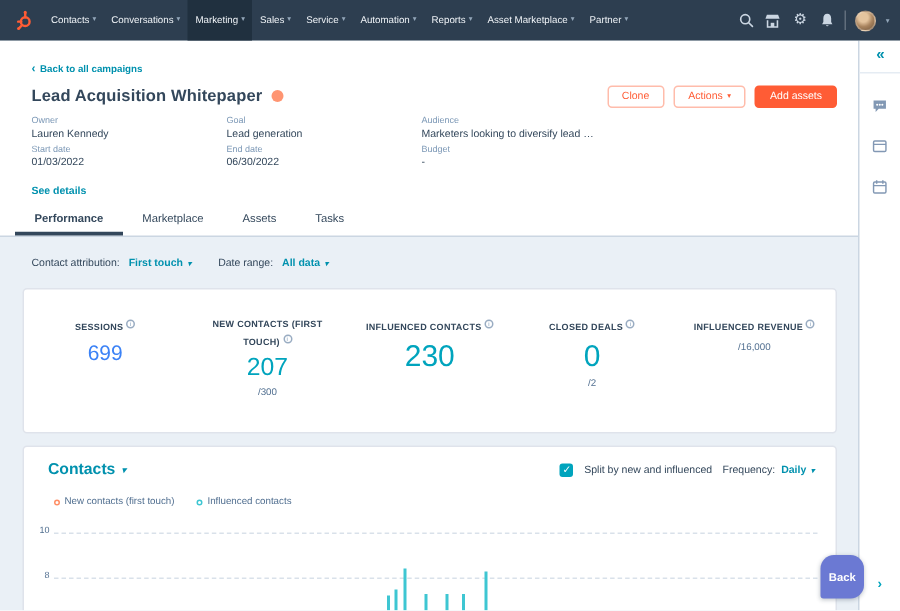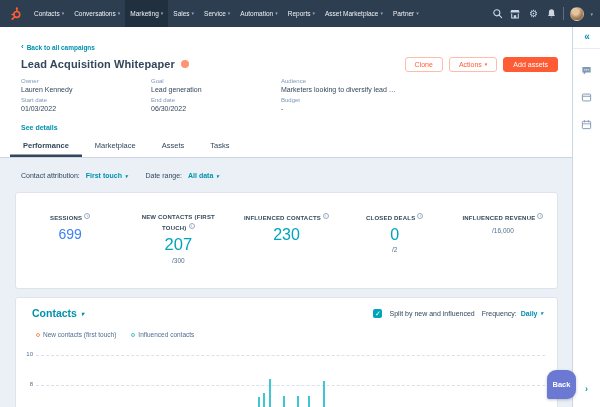--- a/index.html
+++ b/index.html
@@ -53,21 +53,21 @@
 
   
   .card{background:#fff;border:1px solid #dfe3eb;border-radius:3px;margin-left:15px;margin-right:14px}
   .metrics{margin-top:3px;height:97px;display:flex;padding-top:20px}
   .metric{flex:1;text-align:center;padding:0 7px}
   .metric-label{font-size:6px;font-weight:700;color:#33475b;letter-spacing:.2px;line-height:1.6}
   .info{display:inline-block;width:6px;height:6px;border:1px solid #99acc2;border-radius:50%;margin-left:2px;vertical-align:1px;position:relative;cursor:pointer}
   .info::after{content:"i";position:absolute;left:0;right:0;top:-1px;font-size:4px;color:#7c98b6;font-weight:400;text-align:center}
   .metric-value{margin-top:3px;line-height:1.05;font-weight:400}
   .v-dark{color:#3b82f6}.v-teal{color:#00a4bd}
-  .v-a{font-size:14px}.v-b{font-size:16.5px}.v-c{font-size:16px}
+  .v-a{font-size:14px}.v-b{font-size:16.5px}.v-c{font-size:20px}
   .metric-goal{font-size:6.5px;color:#516f90;margin-top:3px;min-height:7px}
 
   .contacts-card{position:relative;margin-top:8px;height:180px;padding:9px 14px 0 16px}
   .contacts-head{display:flex;align-items:center}
   .section-title{display:inline-flex;align-items:center;gap:4px;font-size:10.5px;font-weight:700;color:#0091ae;cursor:pointer}
   .section-title .dd-caret{font-size:6px}
   .head-right{margin-left:auto;display:flex;align-items:center;gap:7px;font-size:7px;color:#33475b}
   .checkbox{width:9px;height:9px;border-radius:2px;background:#00a4bd;color:#fff;font-size:7px;line-height:9px;text-align:center;cursor:pointer}
   .freq{display:inline-flex;gap:4px;align-items:center}
   .legend{display:flex;gap:15px;margin-top:12px;margin-left:4px}

